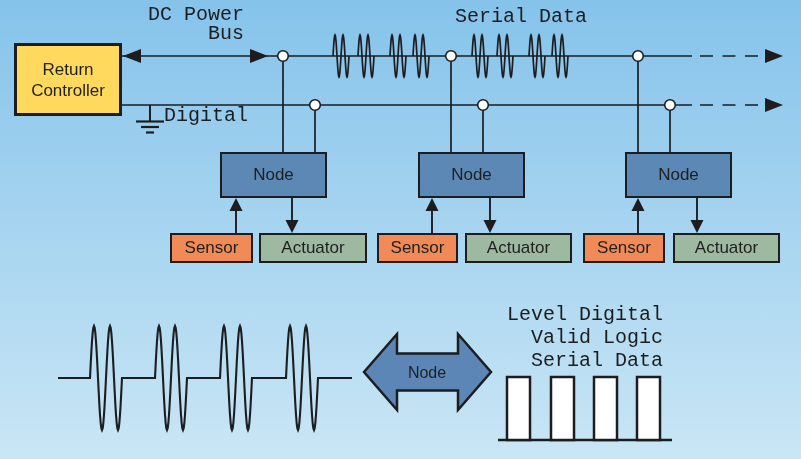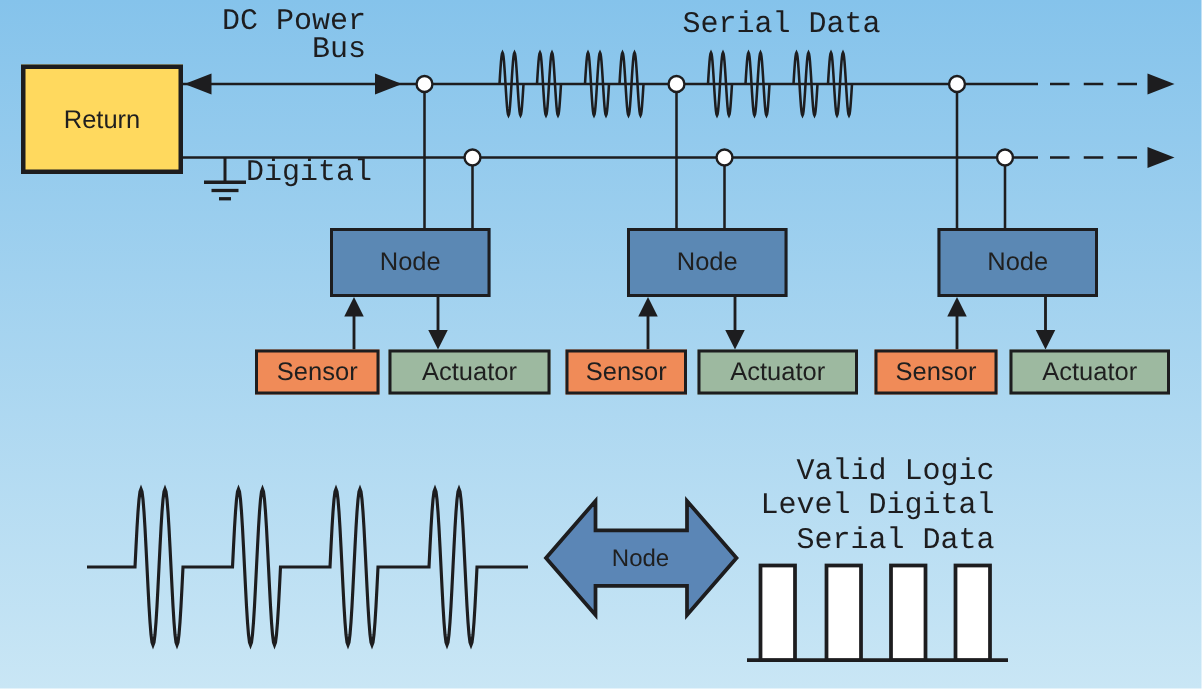--- a/index.html
+++ b/index.html
@@ -114,20 +114,21 @@
         <rect x="507" y="377" width="23" height="63" fill="#ffffff" stroke="#1d1d1f" stroke-width="2.5"></rect>
         <rect x="551" y="377" width="23" height="63" fill="#ffffff" stroke="#1d1d1f" stroke-width="2.5"></rect>
         <rect x="594" y="377" width="23" height="63" fill="#ffffff" stroke="#1d1d1f" stroke-width="2.5"></rect>
         <rect x="637" y="377" width="23" height="63" fill="#ffffff" stroke="#1d1d1f" stroke-width="2.5"></rect>
       </g>
     </svg>
 
   <div class="box ec" id="ec" style="left: 14px; top: 43px; width: 108px; height: 73px; background: rgb(255, 217, 94);">
     <div class="lines">
       <span>Return</span>
+      <span>Controller</span>
     </div>
   </div>
 
   <div class="lbl" style="left:196px;top:5px;">
     <span>DC Power</span>
     <span>Bus</span>
   </div>
   <div class="lbl" style="left:521px;top:7px;">Serial Data</div>
   <div class="lbl" style="left:206px;top:106px;">Digital</div>
 
@@ -155,19 +156,19 @@
     <span>Actuator</span>
   </div>
   <div class="box" style="left: 465px; top: 233px; width: 107px; height: 30px; background: rgb(157, 185, 160);">
     <span>Actuator</span>
   </div>
   <div class="box" style="left: 673px; top: 233px; width: 107px; height: 30px; background: rgb(157, 185, 160);">
     <span>Actuator</span>
   </div>
 
   <div class="lbl digital" style="left:585px;top:303px;">
+    <span>Level Digital</span>
     <span>Valid Logic</span>
-    <span>Level Digital</span>
     <span>Serial Data</span>
   </div>
   <div class="arrowlabel" style="left:427px;top:373px;">Node</div>
 
 </div>
 
 </body></html>

